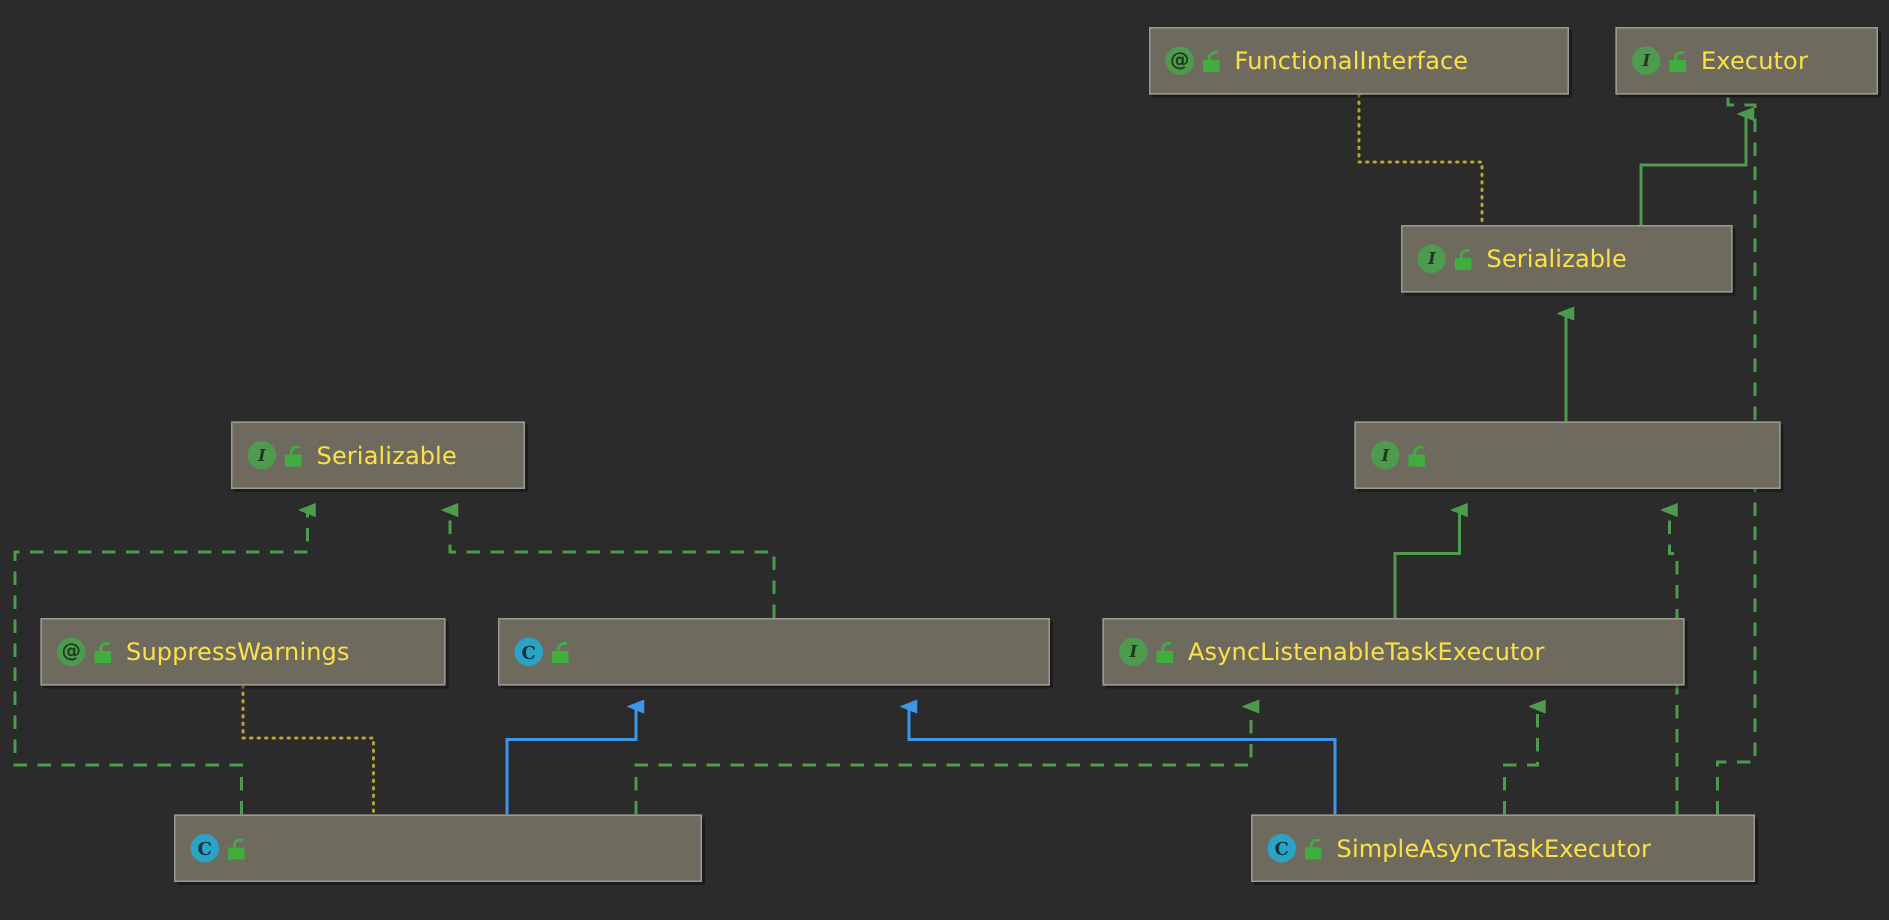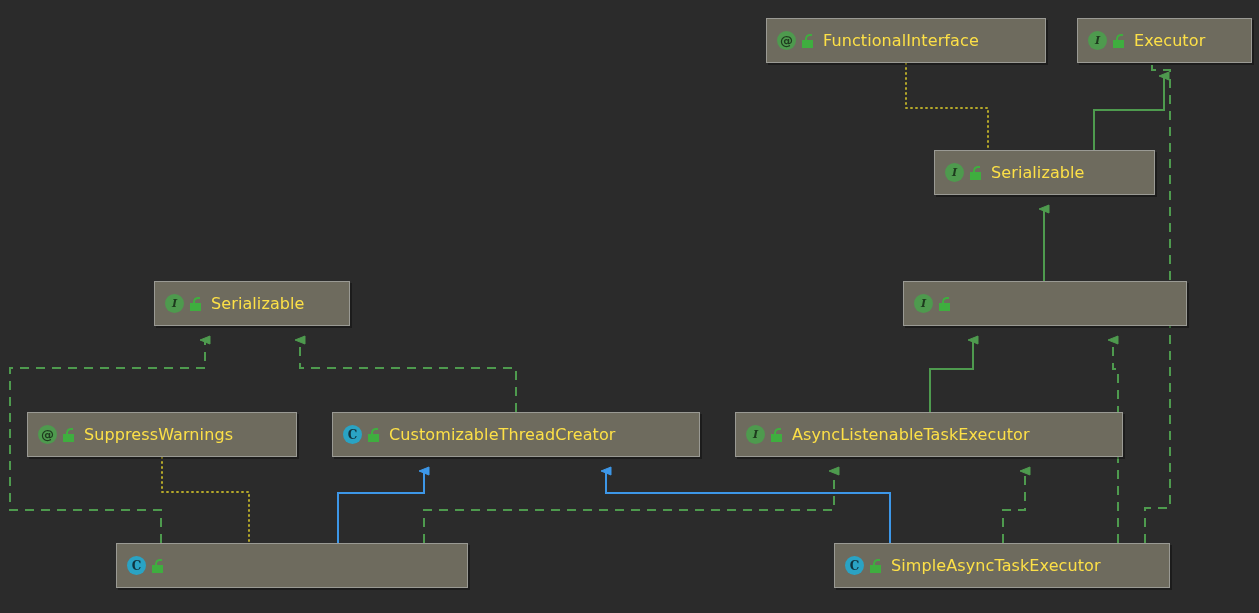--- a/index.html
+++ b/index.html
@@ -198,21 +198,20 @@
       </span>
     <span class="node-label">SuppressWarnings</span>
   </div>
 
   <div class="uml-node" style="left:332px; top:412px; width:368px;">
     <span class="node-stereotype st-class">C</span>
     <span class="node-lock">
         <span class="lock-shackle"></span>
         <span class="lock-body"></span>
       </span>
-    <span class="node-label">CustomizableThreadCreator</span>
   </div>
 
   <div class="uml-node" style="left:735px; top:412px; width:388px;">
     <span class="node-stereotype st-interface">I</span>
     <span class="node-lock">
         <span class="lock-shackle"></span>
         <span class="lock-body"></span>
       </span>
     <span class="node-label">AsyncListenableTaskExecutor</span>
   </div>

